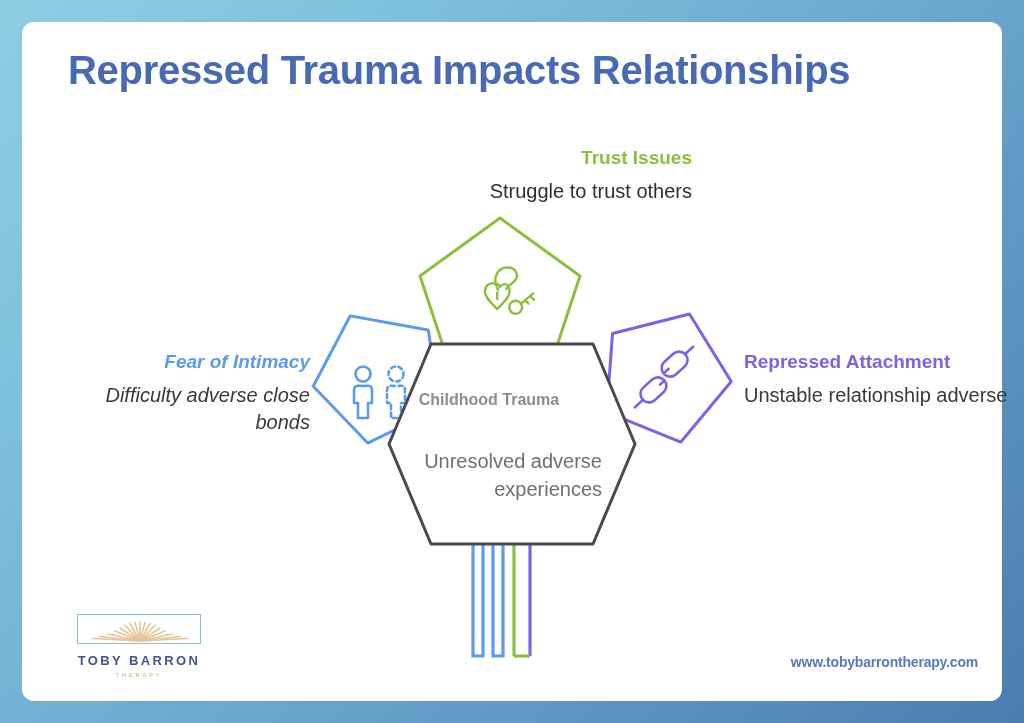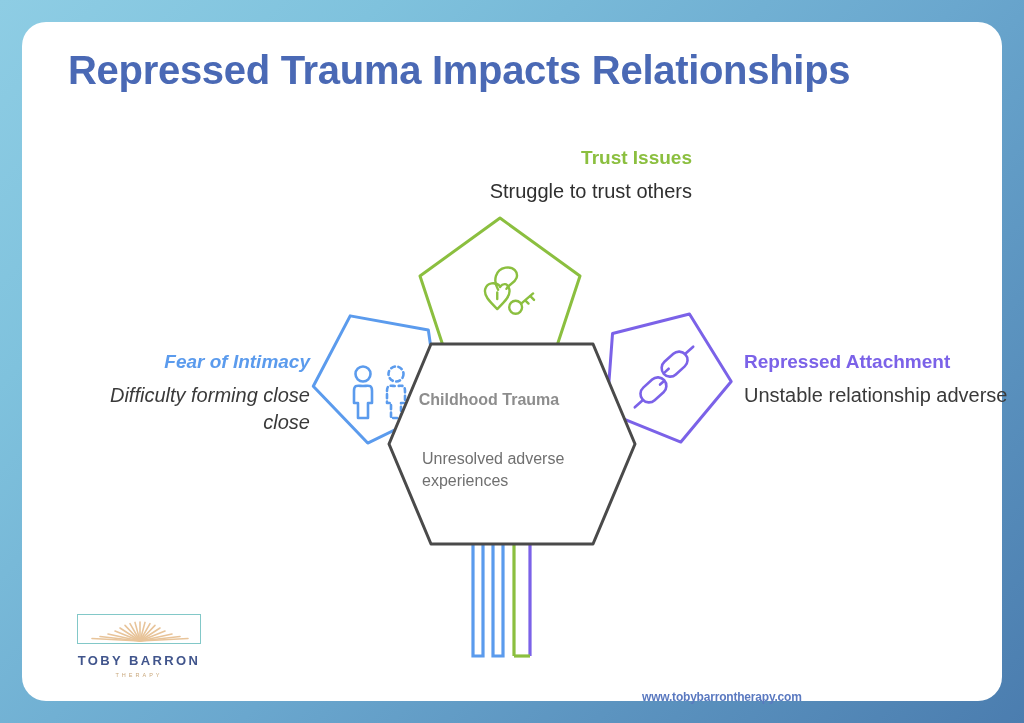--- a/index.html
+++ b/index.html
@@ -9,21 +9,21 @@
     overflow:hidden;
   }
   body {
     background:linear-gradient(135deg, #8ecde4 0%, #7fc2dd 22%, #6aa7ce 55%, #4b7daf 100%);
   }
   .card {
     position:absolute;
     left:22px; top:22px;
     width:980px; height:679px;
     background:#ffffff;
-    border-radius:24px;
+    border-radius:12px;
   }
   .title {
     position:absolute;
     left:46px; top:26px;
     width:900px;
     font-size:40px;
     font-weight:bold;
     color:#4a69b5;
     letter-spacing:-0.3px;
     white-space:nowrap;
@@ -56,22 +56,22 @@
   .hex-title {
     position:absolute;
     left:382px; top:368px; width:170px;
     text-align:center;
     font-size:16px; font-weight:bold; color:#8d8d8d;
     line-height:1.3;
   }
   .hex-desc {
     position:absolute;
     left:400px; top:426px; width:180px;
-    text-align:left;
-    font-size:16px; color:#707070; line-height:1.38;
+    text-align:right;
+    font-size:20px; color:#707070; line-height:1.38;
   }
 
   
   .logo { position:absolute; left:46px; top:592px; width:142px; }
   .logo-box {
     width:124px; height:30px;
     border:1.6px solid #82c8c8;
     background:#fff;
     position:relative; overflow:hidden;
     margin:0 auto;
@@ -80,41 +80,40 @@
     margin-top:9px; text-align:center;
     font-size:13px; font-weight:bold; color:#41558c;
     letter-spacing:2.4px;
   }
   .logo-sub {
     margin-top:4px; text-align:center;
     font-size:5.5px; color:#c9a87c; letter-spacing:3px;
   }
   .site {
     position:absolute; left:620px; top:632px; width:336px;
-    text-align:left;
-    font-size:12px; font-weight:bold; color:#5a79c0;
+    text-align:right;
+    font-size:14px; font-weight:bold; color:#5a79c0;
     letter-spacing:-0.2px;
-    margin-top:36px;
   }
 </style>
 </head>
 <body>
 
 <div class="card">
 
   <h1 class="title">Repressed Trauma Impacts Relationships</h1>
 
   <div class="label-block" id="lbl-top">
     <div class="label-head">Trust Issues</div>
     <div class="label-desc">Struggle to trust others</div>
   </div>
 
   <div class="label-block" id="lbl-left">
     <div class="label-head">Fear of Intimacy</div>
-    <div class="label-desc">Difficulty forming close close</div>
+    <div class="label-desc">Difficulty adverse close bonds</div>
   </div>
 
   <div class="label-block" id="lbl-right">
     <div class="label-head">Repressed Attachment</div>
     <div class="label-desc">Unstable relationship adverse</div>
   </div>
 
   <div class="stage">
     <svg width="980" height="679" viewBox="0 0 980 679">
 

